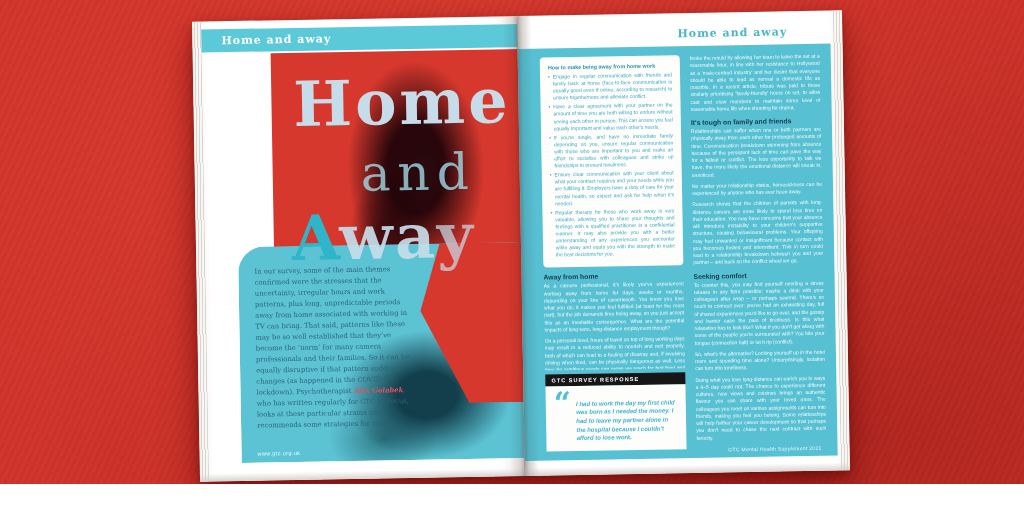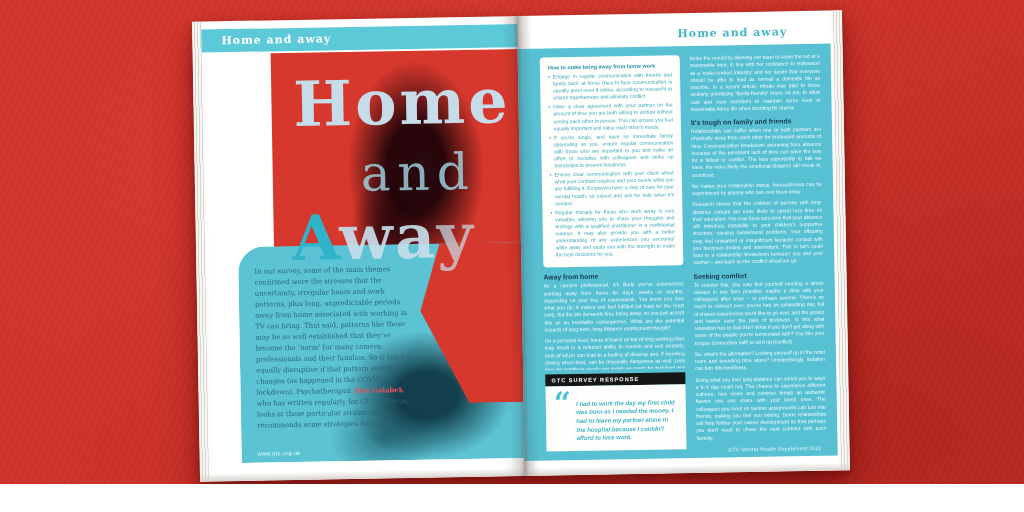--- a/index.html
+++ b/index.html
@@ -45,21 +45,21 @@
     clip-path:polygon(28% 0,100% 0,100% 100%,52% 100%,10% 42%);}
   .title{position:absolute;z-index:6;font-family:"DejaVu Serif",serif;line-height:1;}
   .title-home{left:100px;top:54px;font-size:62px;font-weight:bold;letter-spacing:3px;color:#c6dde9;}
   .title-and{left:166px;top:130px;font-size:50px;font-weight:normal;letter-spacing:7px;color:rgba(160,219,231,.8);}
   .title-away{left:96px;top:188px;font-size:62px;font-weight:bold;letter-spacing:2px;}
   .away-a{color:#2fb4c9;}
   .away-wa{color:rgba(198,221,233,.93);}
   .away-y{color:rgba(198,221,233,.72);}
   .intro{position:absolute;left:58px;top:246px;width:158px;z-index:7;margin:0;
     font-family:"DejaVu Serif",serif;font-size:6.8px;line-height:1.62;color:#2d6478;}
-  .intro .author-name{color:#e8515a;font-weight:bold;}
+  .intro .author-name{color:#e8515a;font-weight:bold;font-style:italic;}
   .lp-footer{position:absolute;left:58px;top:430px;z-index:7;font-size:5.5px;color:#eafcff;letter-spacing:.4px;}
 
   
   .rp-band{position:absolute;left:0;right:9px;top:8px;height:25px;z-index:5;}
   .rp-band span{display:block;text-align:right;padding:6px 46px 0 0;color:#49b7cb;
     font-family:"DejaVu Serif",serif;font-weight:bold;font-size:11px;letter-spacing:1px;}
   .rp-body{position:absolute;left:0;top:33px;width:313px;height:412px;background:#57c0d2;z-index:4;}
   .col{position:absolute;top:9px;height:394px;}
   .col1{left:22px;width:140px;display:flex;flex-direction:column;}
   .col2{left:172px;width:130px;overflow:hidden;}

